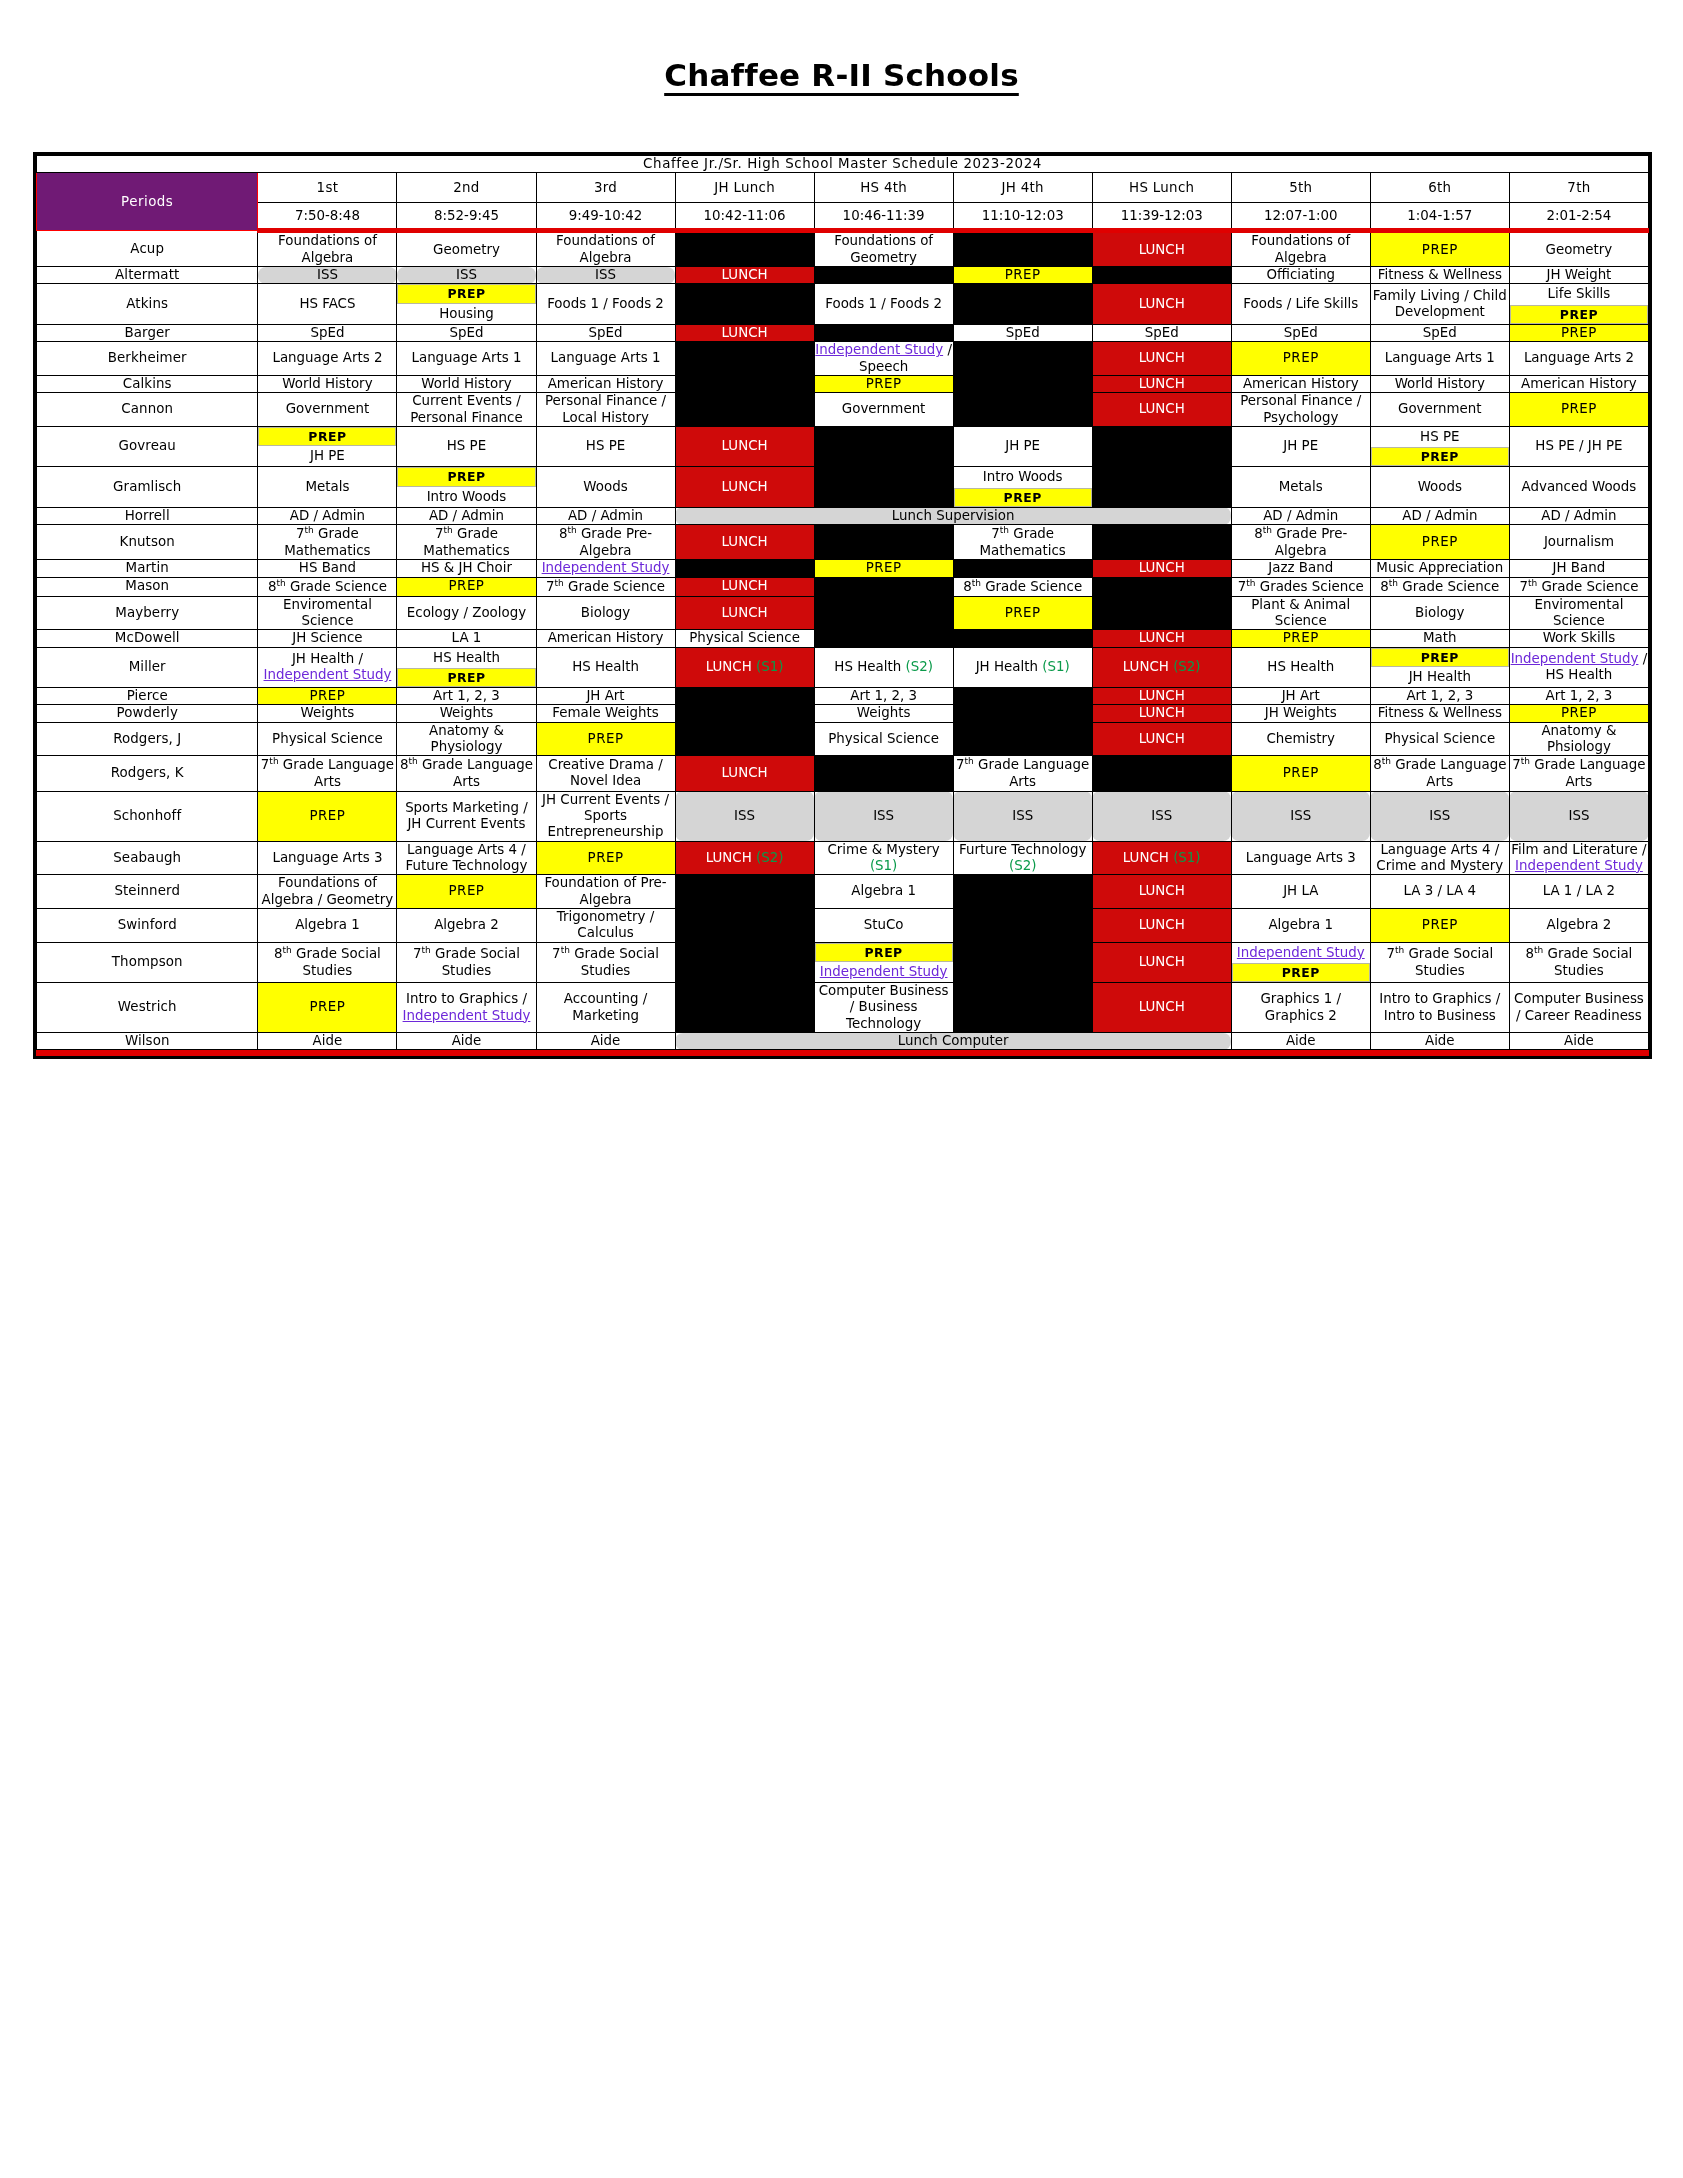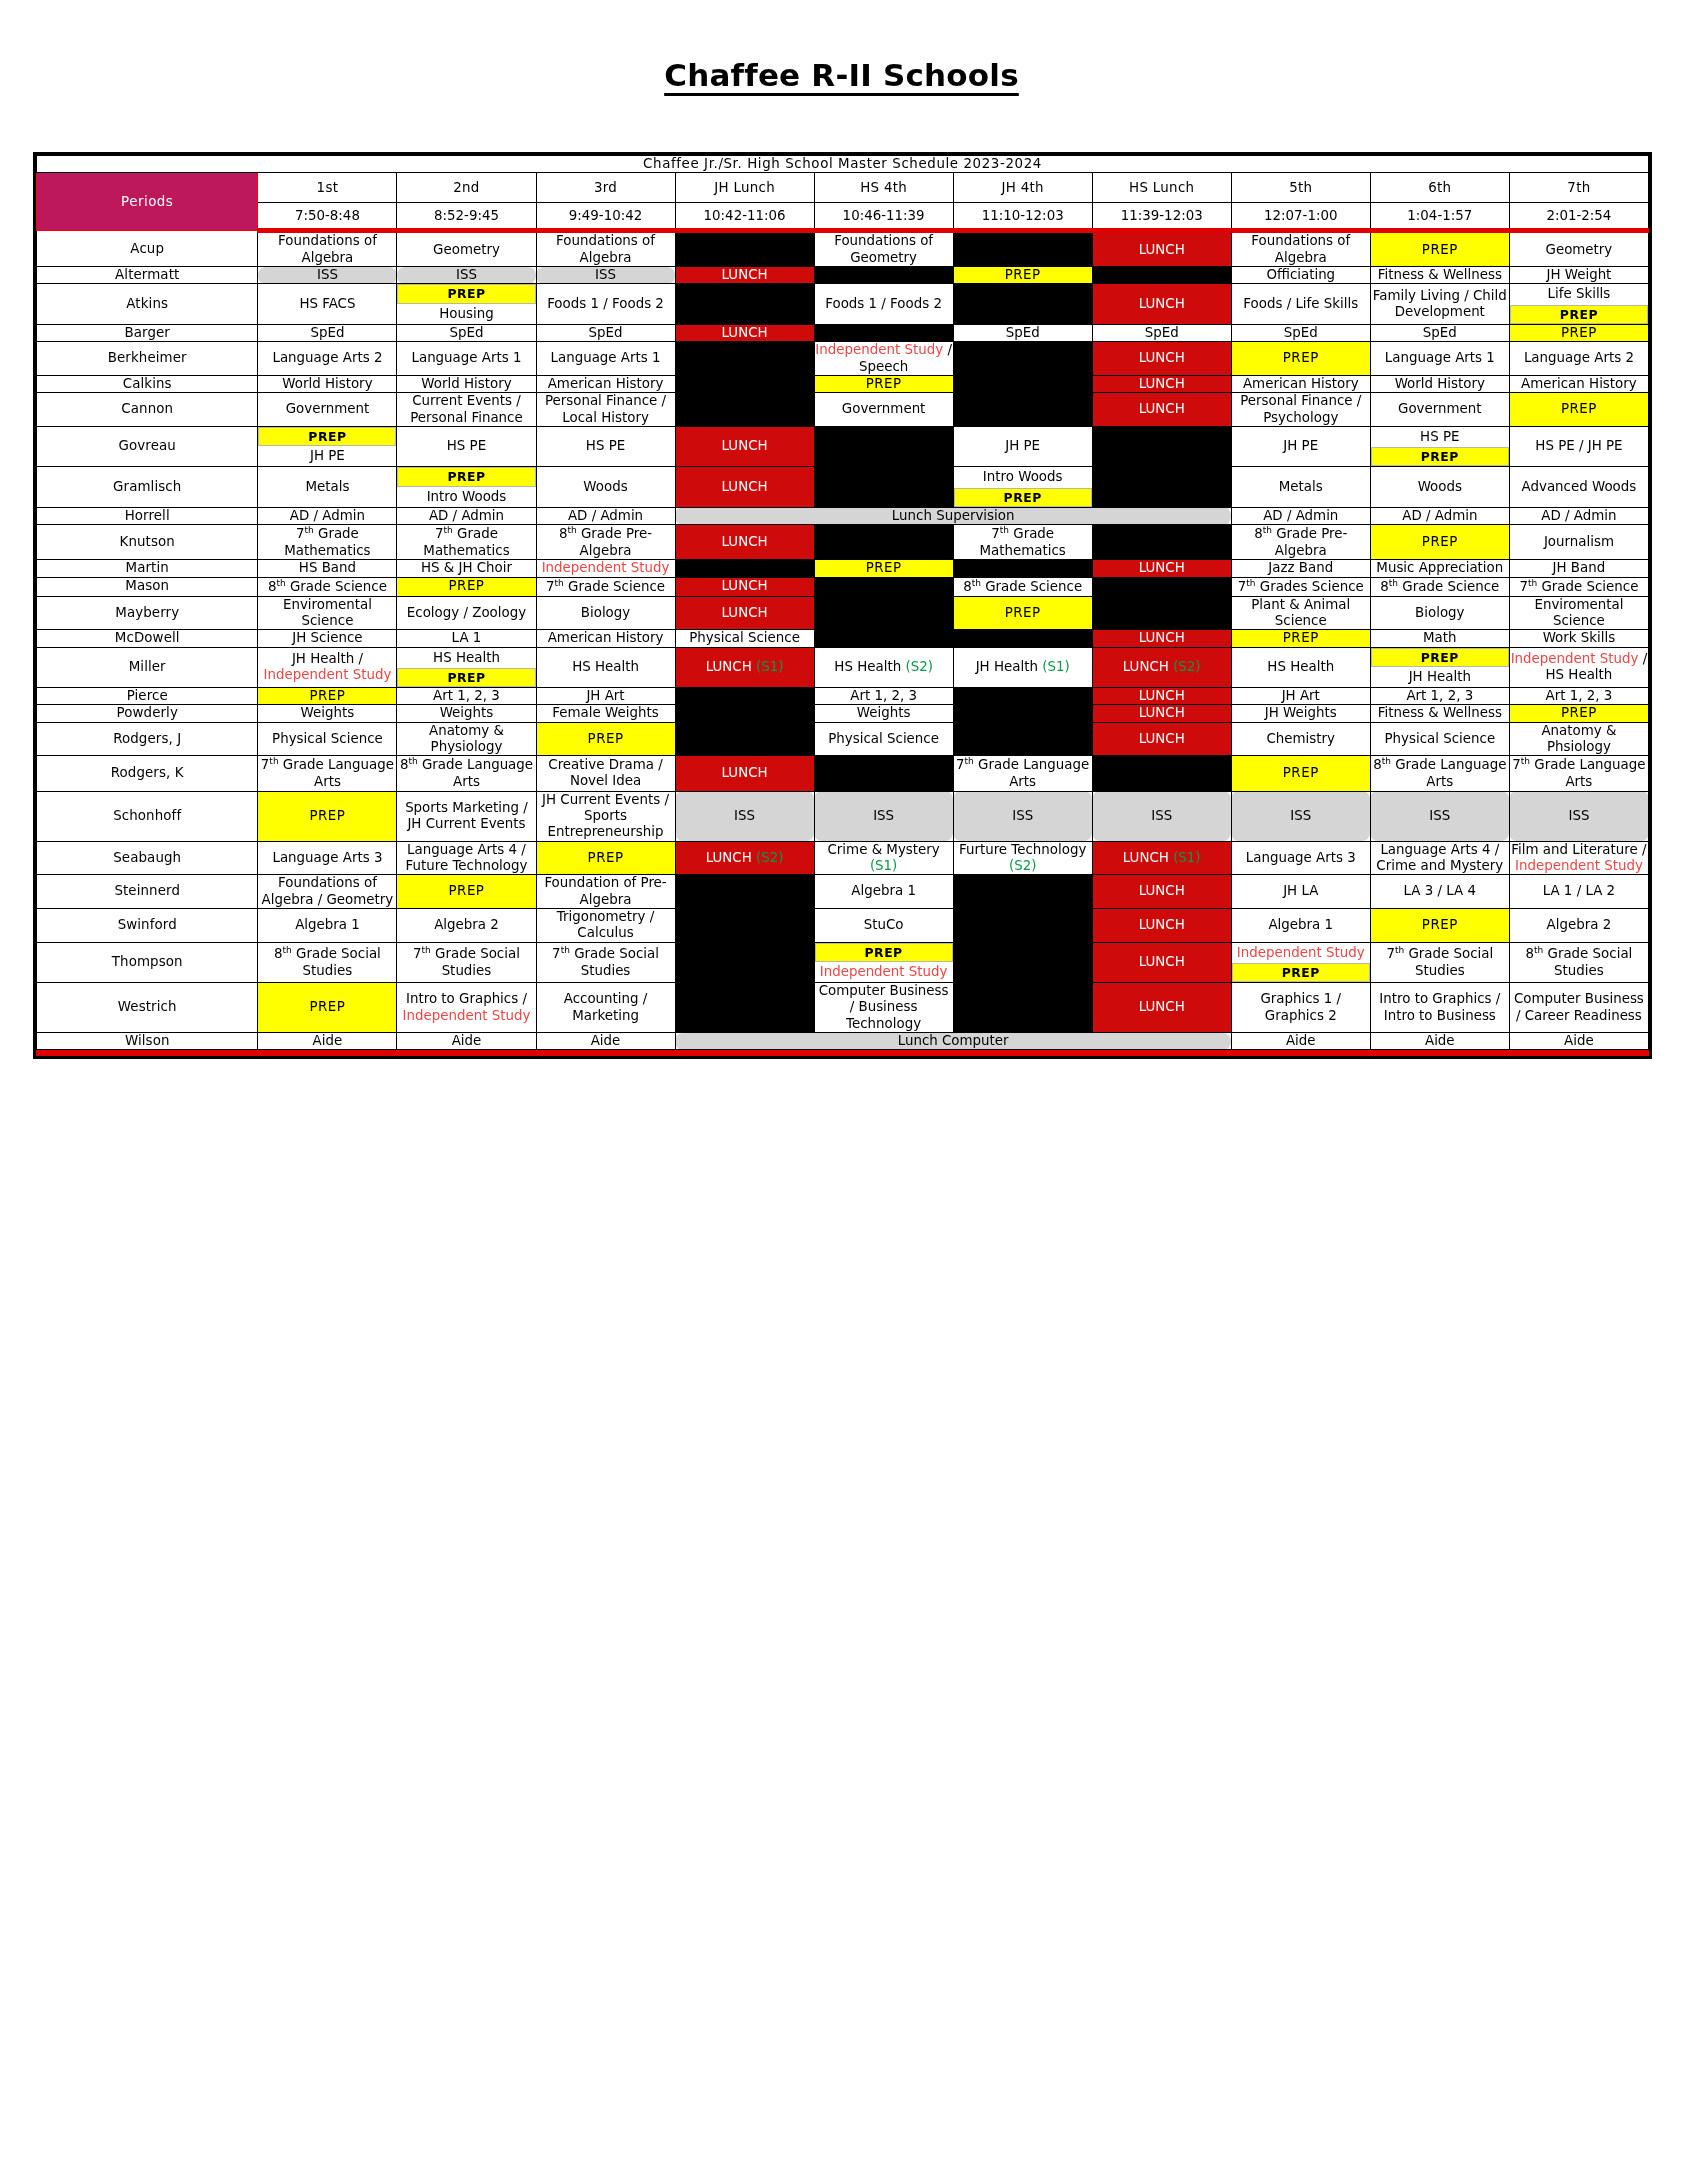--- a/index.html
+++ b/index.html
@@ -65,21 +65,21 @@
   .banner-row td {
     border: none;
     border-bottom: 5px solid #e00000;
     font-size: 21px;
     font-weight: bold;
     letter-spacing: 0.6px;
     padding: 9px 0 8px 0;
     font-family: "DejaVu Sans", sans-serif;
   }
   .hdr-periods {
-    background: #be185d;
+    background: #701a75;
     color: #ffffff;
     font-weight: bold;
     font-size: 13px;
     letter-spacing: 0.5px;
     border-color: #ff0000 !important;
   }
   .hdr-label {
     font-weight: bold;
     font-size: 14.4px;
     height: 30px;
@@ -96,21 +96,21 @@
     padding-left: 9px;
     font-size: 19px;
     letter-spacing: 0.1px;
   }
   td.blk   { background: #000000; }
   td.lunch { background: #cf0a0a; color: #ffffff; }
   td.iss   { background: #d5d5d5; border-radius: 8px; }
   td.prep  { background: #ffff00; font-weight: bold; font-size: 12.4px; letter-spacing: 0.5px; }
   td.wht   { background: #ffffff; }
 
-  .ind { color: #ef4444; }
+  .ind { color: #6d28d9; text-decoration: underline; }
   .sem { color: #0a9a4a; font-weight: normal; text-align: right; }
   .sup { font-size: 9px; vertical-align: super; }
 
   
   .split { display: flex; flex-direction: column; height: 100%; width: 100%; }
   .split > div { flex: 1 1 auto; display: flex; align-items: center; justify-content: center; padding: 2px 1px; }
   .sp-prep { background: #ffff00; font-weight: bold; font-size: 12.4px; letter-spacing: 0.5px; box-shadow: inset 0 0 0 1px #b8b8a0; }
   .sp-plain { background: #ffffff; }
   .cellpad { padding: 4px 3px; }
   .foot-red { height: 6px; background: #e00000; }

